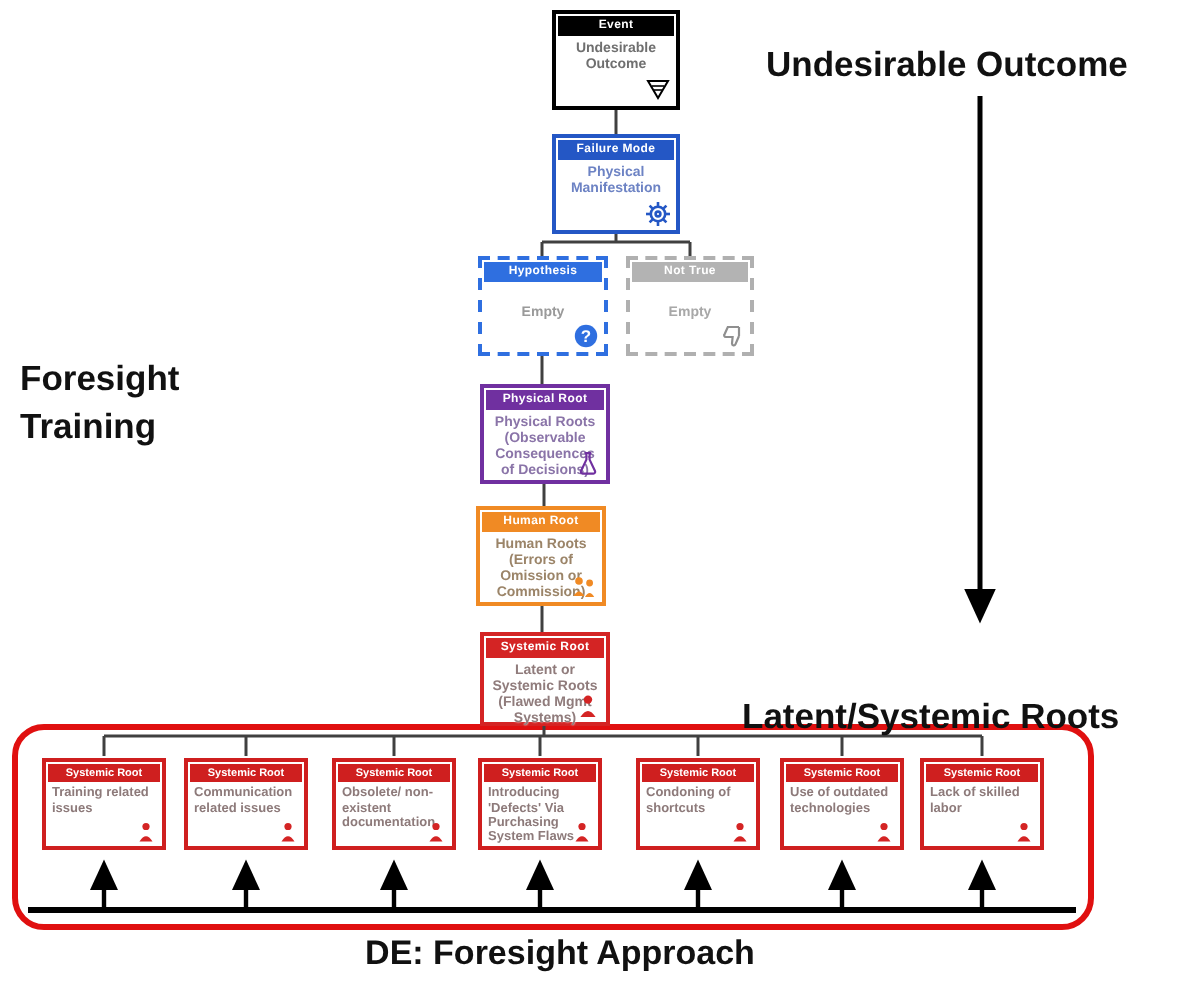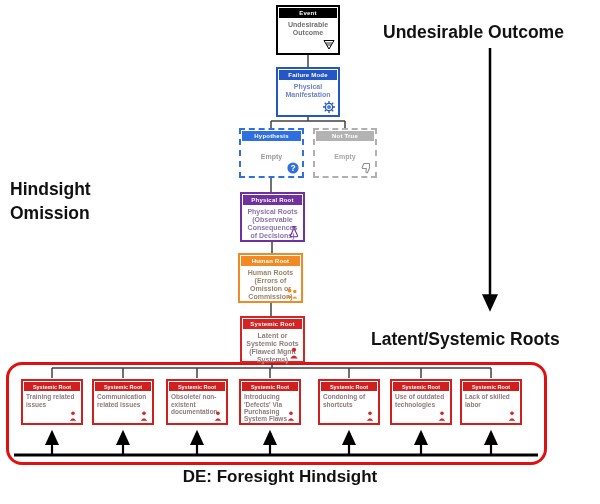--- a/index.html
+++ b/index.html
@@ -42,21 +42,21 @@
 
   
   .container-red{position:absolute;left:6px;top:362px;width:541px;height:103px;
                  border:3px solid #e01010;border-radius:16px;box-sizing:border-box;}
 
   
   .biglabel{position:absolute;font-weight:bold;color:#111;font-size:17.5px;
             white-space:nowrap;}
   #rca-label{left:10px;top:178px;line-height:1.35;}
   #uo-label{left:383px;top:22px;}
-  #lsr-label{left:371px;top:329px;text-align:right;}
+  #lsr-label{left:371px;top:348px;text-align:right;}
   #fa-label{left:130px;top:467px;width:300px;text-align:center;font-size:17px;}
 </style>
 </head>
 <body>
 
 <div id="canvas">
 
   <div class="container-red"></div>
 
   <svg class="overlay" viewBox="0 0 600 504">
@@ -248,23 +248,23 @@
     <div class="body">Lack of skilled labor</div>
     <svg class="icon" viewBox="0 0 14 14">
       <g fill="#d42424">
           <circle cx="7" cy="3.8" r="2.1"></circle>
           <path d="M3.2,12.5 q3.8,-6 7.6,0 z"></path>
         </g>
     </svg>
   </div>
 
   <div class="biglabel" id="rca-label">
-    <span style="display:block">Hindsight</span>
-    <span style="display:block">Omission</span>
+    <span style="display:block">Foresight</span>
+    <span style="display:block">Training</span>
   </div>
 
   <div class="biglabel" id="uo-label">Undesirable Outcome</div>
 
   <div class="biglabel" id="lsr-label">Latent/Systemic Roots</div>
 
-  <div class="biglabel" id="fa-label">DE: Foresight Hindsight</div>
+  <div class="biglabel" id="fa-label">DE: Foresight Approach</div>
 
 </div>
 
 </body></html>

